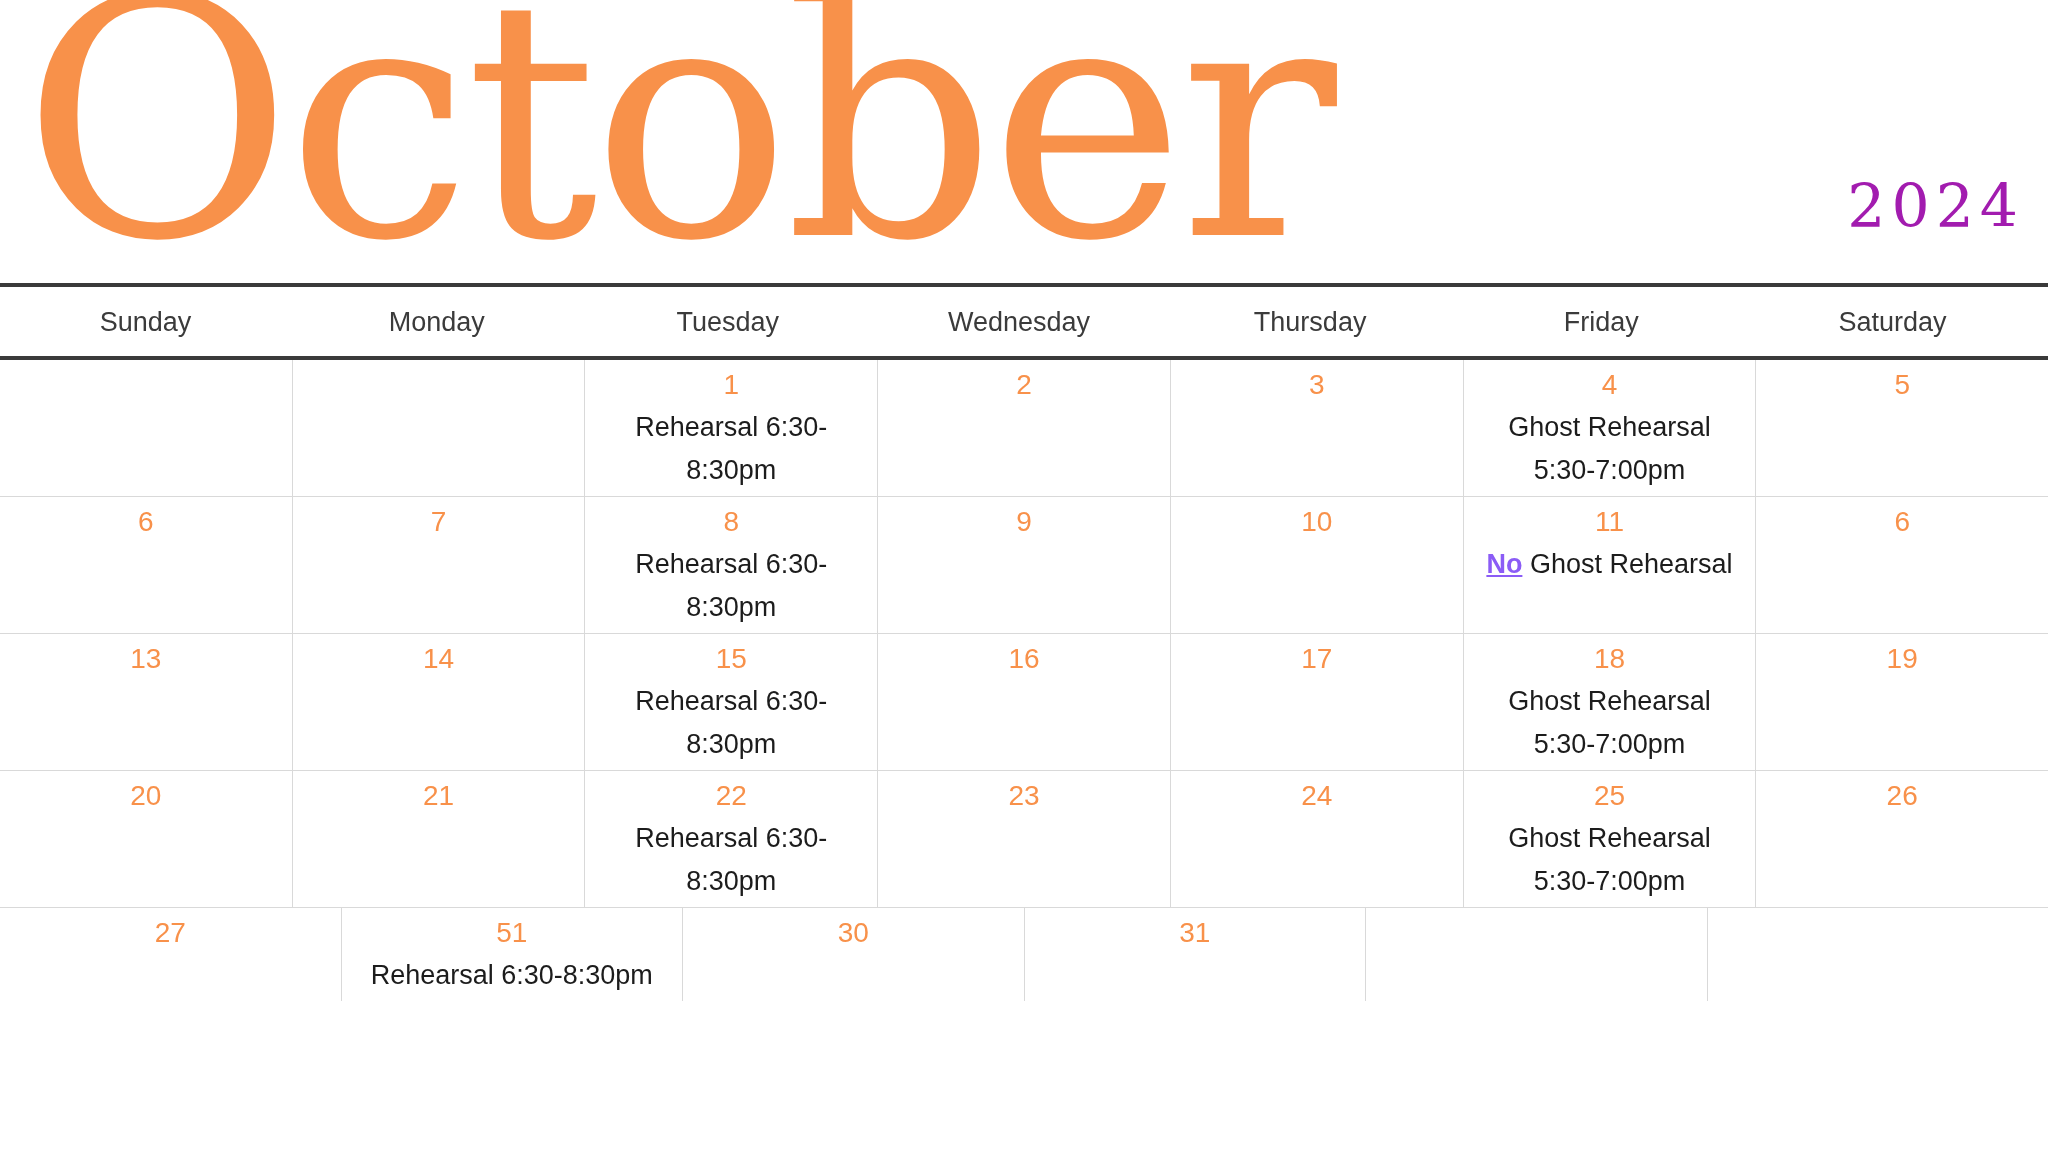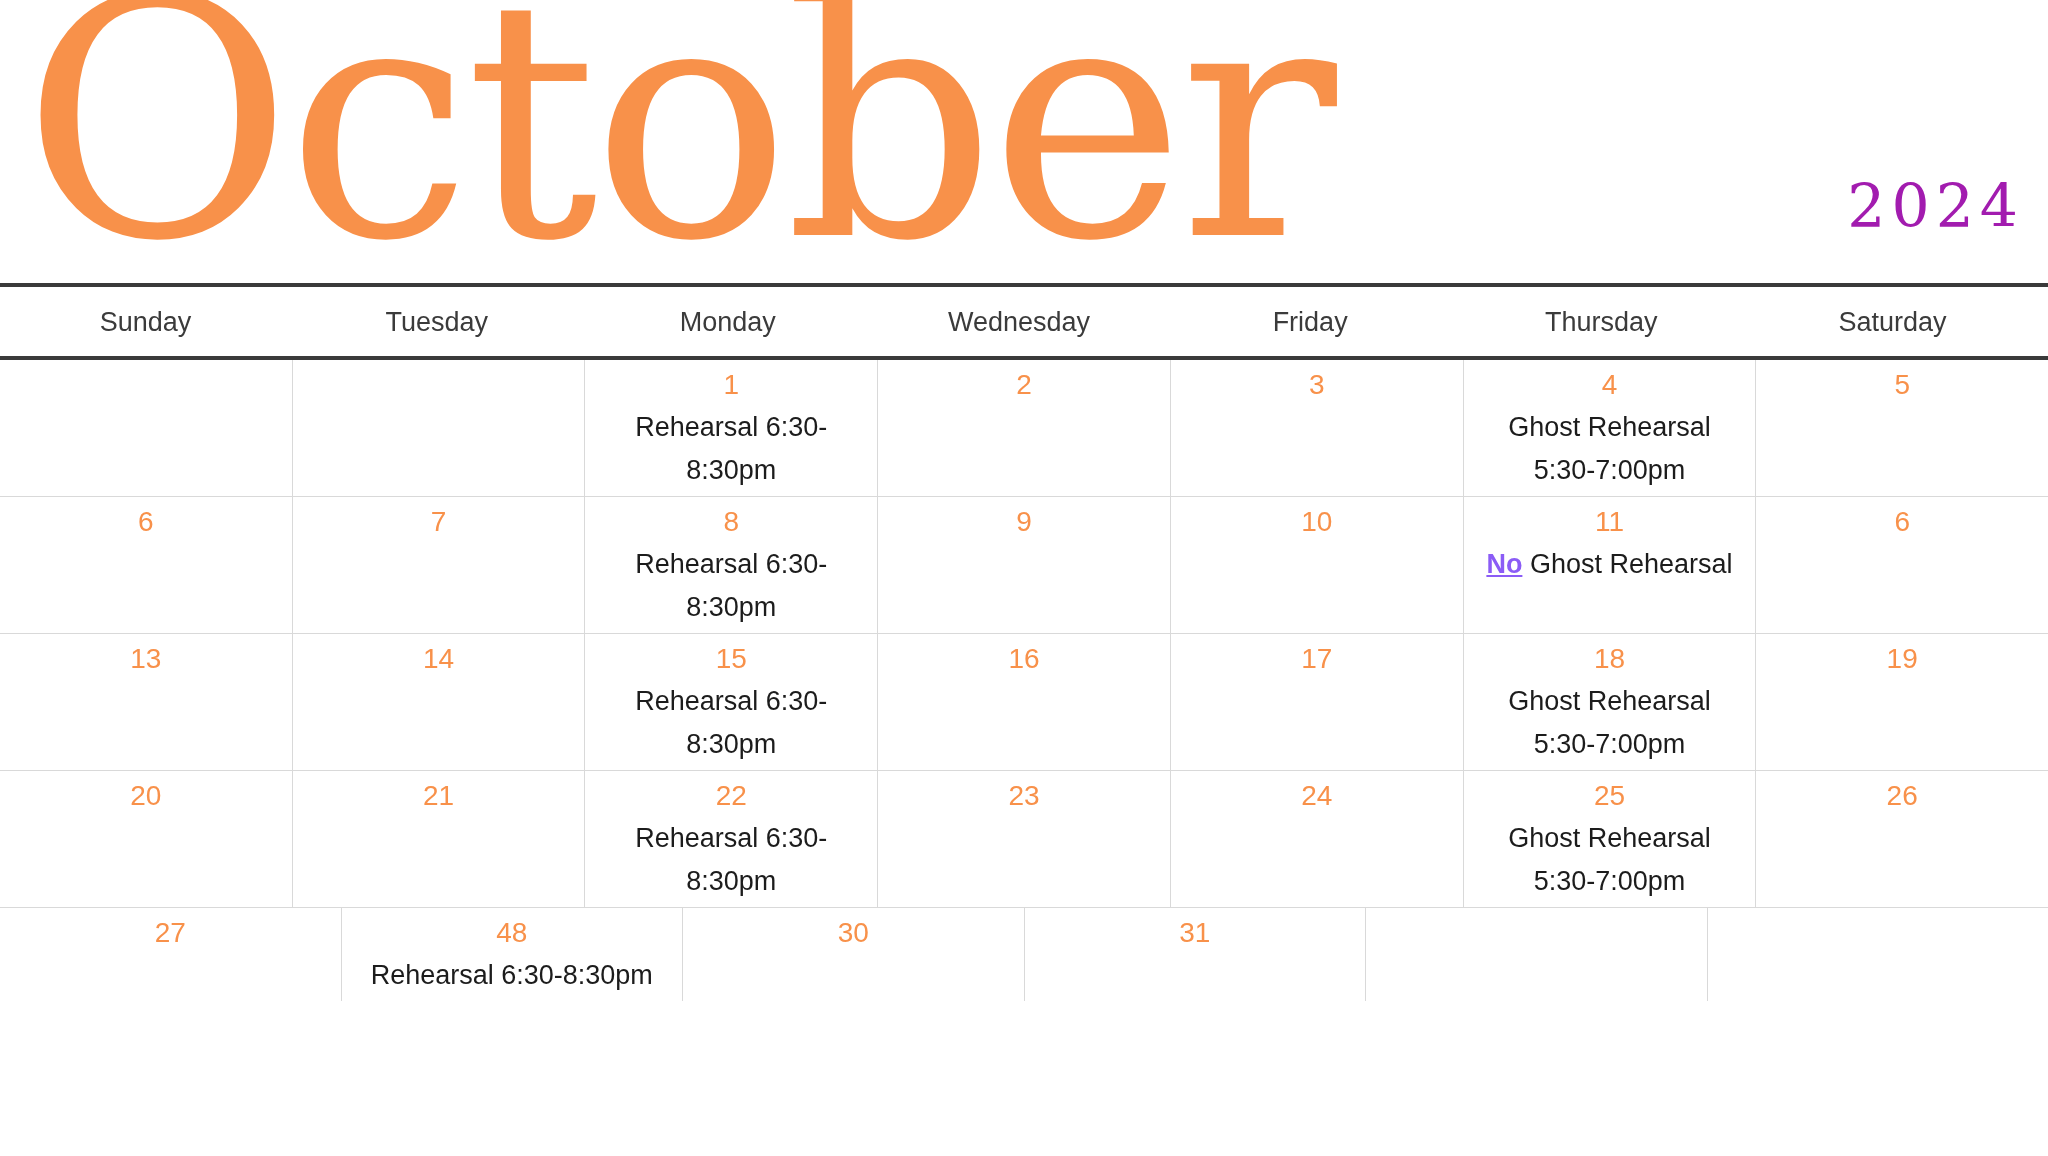--- a/index.html
+++ b/index.html
@@ -141,25 +141,25 @@
 <div class="calendar">
 
   <div class="header">
     <div class="month-title">October</div>
     <div class="year-label">2024</div>
     <div class="rule-top"></div>
   </div>
 
   <div class="weekday-row">
     <div class="weekday">Sunday</div>
+    <div class="weekday">Monday</div>
     <div class="weekday">Tuesday</div>
-    <div class="weekday">Monday</div>
     <div class="weekday">Wednesday</div>
+    <div class="weekday">Thursday</div>
     <div class="weekday">Friday</div>
-    <div class="weekday">Thursday</div>
     <div class="weekday">Saturday</div>
   </div>
   <div class="rule-bottom"></div>
 
   <div class="grid">
 
     <div class="week">
       <div class="day">
         <div class="day-number"></div>
         <div class="day-events">
@@ -338,21 +338,21 @@
     </div>
 
     <div class="week">
       <div class="day">
         <div class="day-number">27</div>
         <div class="day-events">
             <span class="event"></span>
           </div>
       </div>
       <div class="day">
-        <div class="day-number">48</div>
+        <div class="day-number">51</div>
         <div class="day-events">
             <span class="event">Rehearsal 6:30-8:30pm</span>
           </div>
       </div>
       <div class="day">
         <div class="day-number">30</div>
         <div class="day-events">
             <span class="event"></span>
           </div>
       </div>

